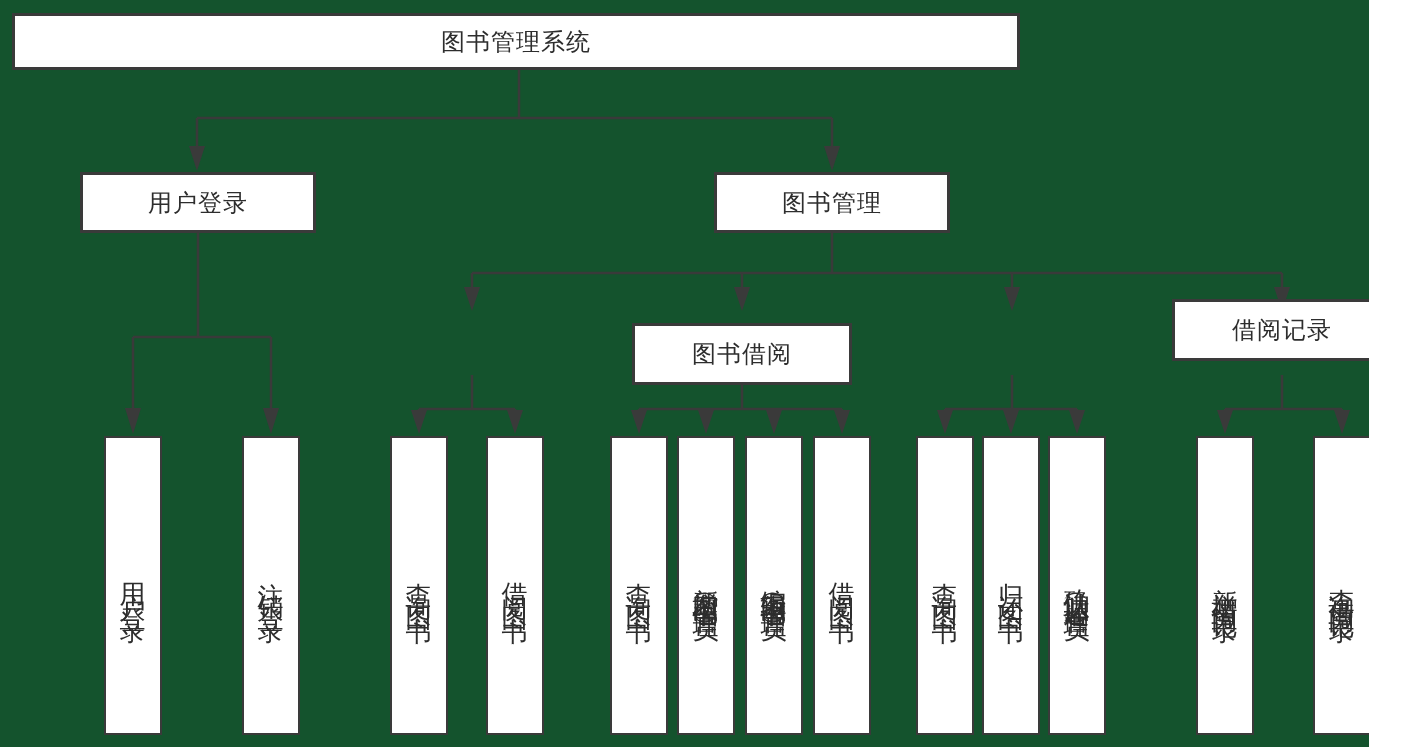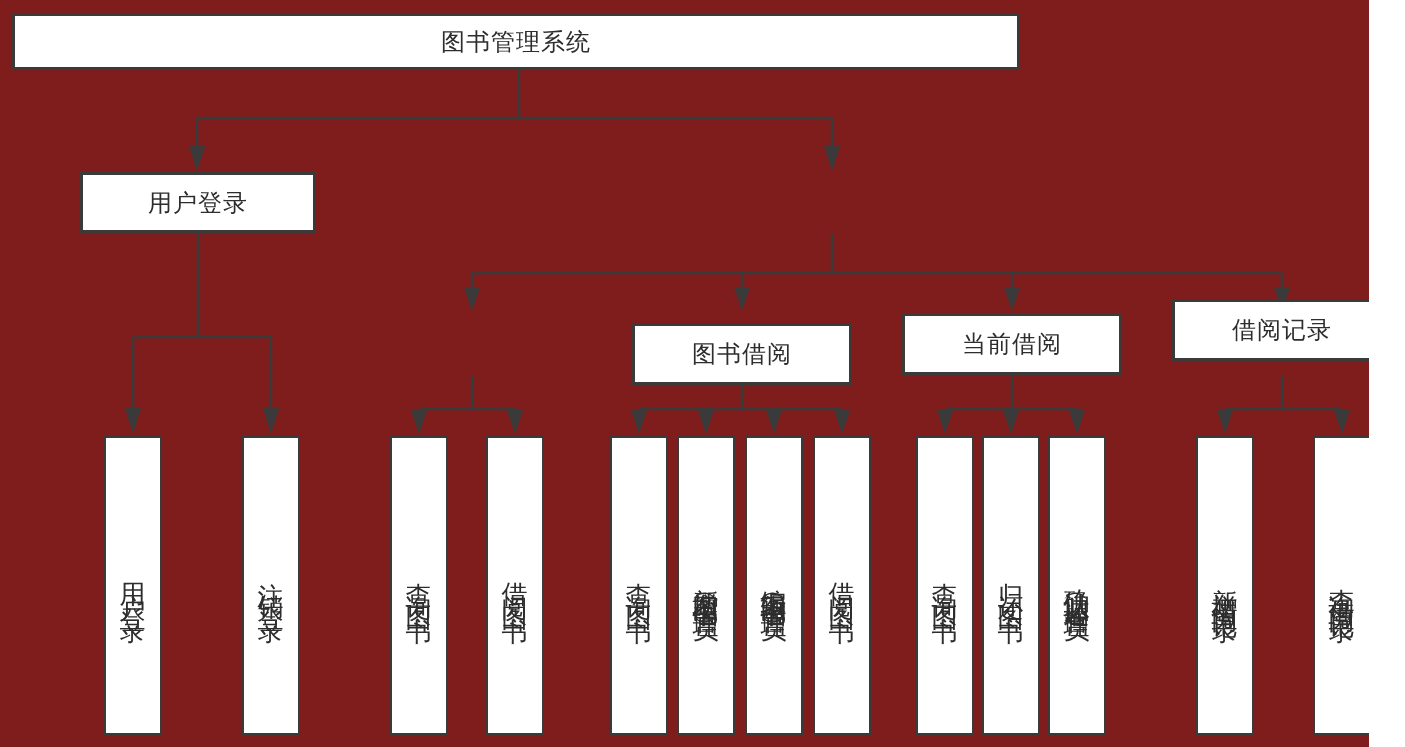--- a/index.html
+++ b/index.html
@@ -1,19 +1,19 @@
 <!DOCTYPE html>
 <html><head>
 <meta charset="utf-8">
 <style>
   html,body{margin:0;padding:0;background:#ffffff;}
   .canvas{
     position:relative;
     width:1369px;height:747px;
-    background:#7f1d1d;
+    background:#14532d;
     font-family:"Liberation Sans","DejaVu Sans",sans-serif;
     overflow:hidden;
   }
   .connector-layer{position:absolute;left:0;top:0;width:1405px;height:747px;}
   .box{
     position:absolute;
     box-sizing:border-box;
     background:#ffffff;
     display:flex;align-items:center;justify-content:center;
     color:#2d2d2d;
@@ -93,26 +93,26 @@
     <polygon class="hd" points="1334,410 1350,410 1342,434"></polygon>
   </svg>
 
   <div class="box h-box root-box" style="left:12px;top:13px;">
     <span>图书管理系统</span>
   </div>
 
   <div class="box h-box l2-box" style="left:80px;top:172px;">
     <span>用户登录</span>
   </div>
+  <div class="box h-box l2-box" style="left:714px;top:172px;">
+    <span>图书管理</span>
+  </div>
 
   <div class="box h-box l3-box" style="left:632px;top:323px;">
     <span>图书借阅</span>
-  </div>
-  <div class="box h-box l3-box" style="left:902px;top:313px;">
-    <span>当前借阅</span>
   </div>
   <div class="box h-box l3-box" style="left:1172px;top:299px;">
     <span>借阅记录</span>
   </div>
 
   <div class="box v-box ls-s" style="left:104px;top:436px;">
     <span>用户登录</span>
   </div>
   <div class="box v-box ls-s" style="left:242px;top:436px;">
     <span>注销登录</span>

